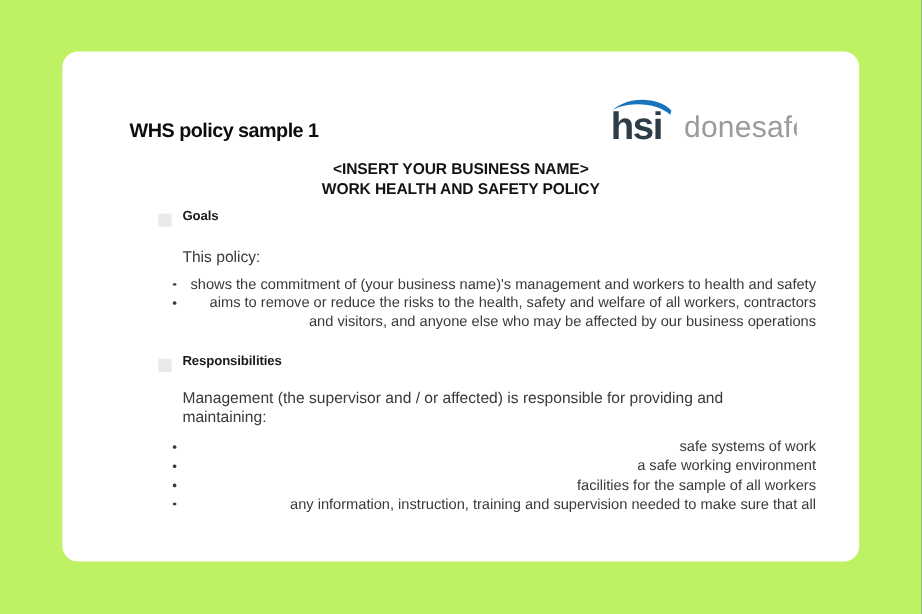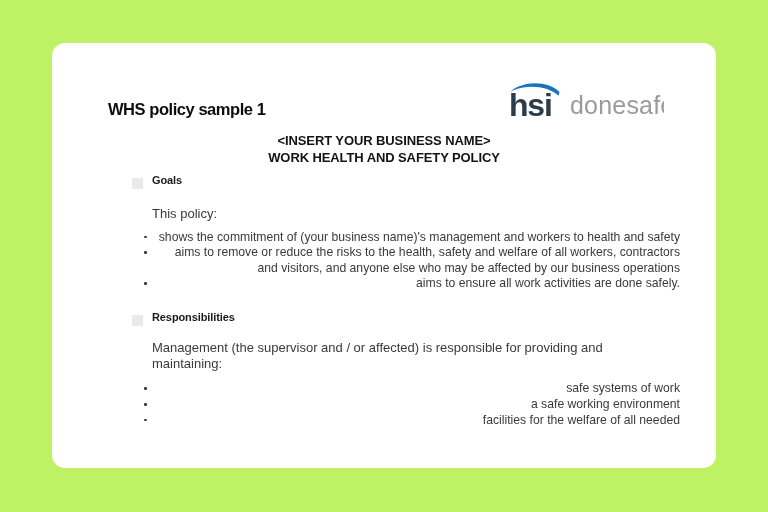--- a/index.html
+++ b/index.html
@@ -201,40 +201,40 @@
 
         <div class="gap-a"></div>
 
         <div class="para">This policy:</div>
 
         <div class="gap-b"></div>
 
         <ul class="bullets">
           <li>shows the commitment of (your business name)'s management and workers to health and safety</li>
           <li>aims to remove or reduce the risks to the health, safety and welfare of all workers, contractors and visitors, and anyone else who may be affected by our business operations</li>
-          <li>aims to ensure all work activities are done safely.</li>
         </ul>
 
         <div class="gap-c"></div>
 
         <div class="section-head">
           <span class="sq-marker"></span>
           <span class="section-title">Responsibilities</span>
         </div>
 
         <div class="gap-d"></div>
 
         <div class="para">Management (the supervisor and / or affected) is responsible for providing and maintaining:</div>
 
         <div class="gap-e"></div>
 
         <ul class="bullets">
           <li>safe systems of work</li>
           <li>a safe working environment</li>
-          <li>facilities for the welfare of all needed</li>
+          <li>facilities for the sample of all workers</li>
+          <li>any information, instruction, training and supervision needed to make sure that all</li>
         </ul>
 
       </div>
 
     </div>
   </div>
 
 </div>
 
 </body></html>

